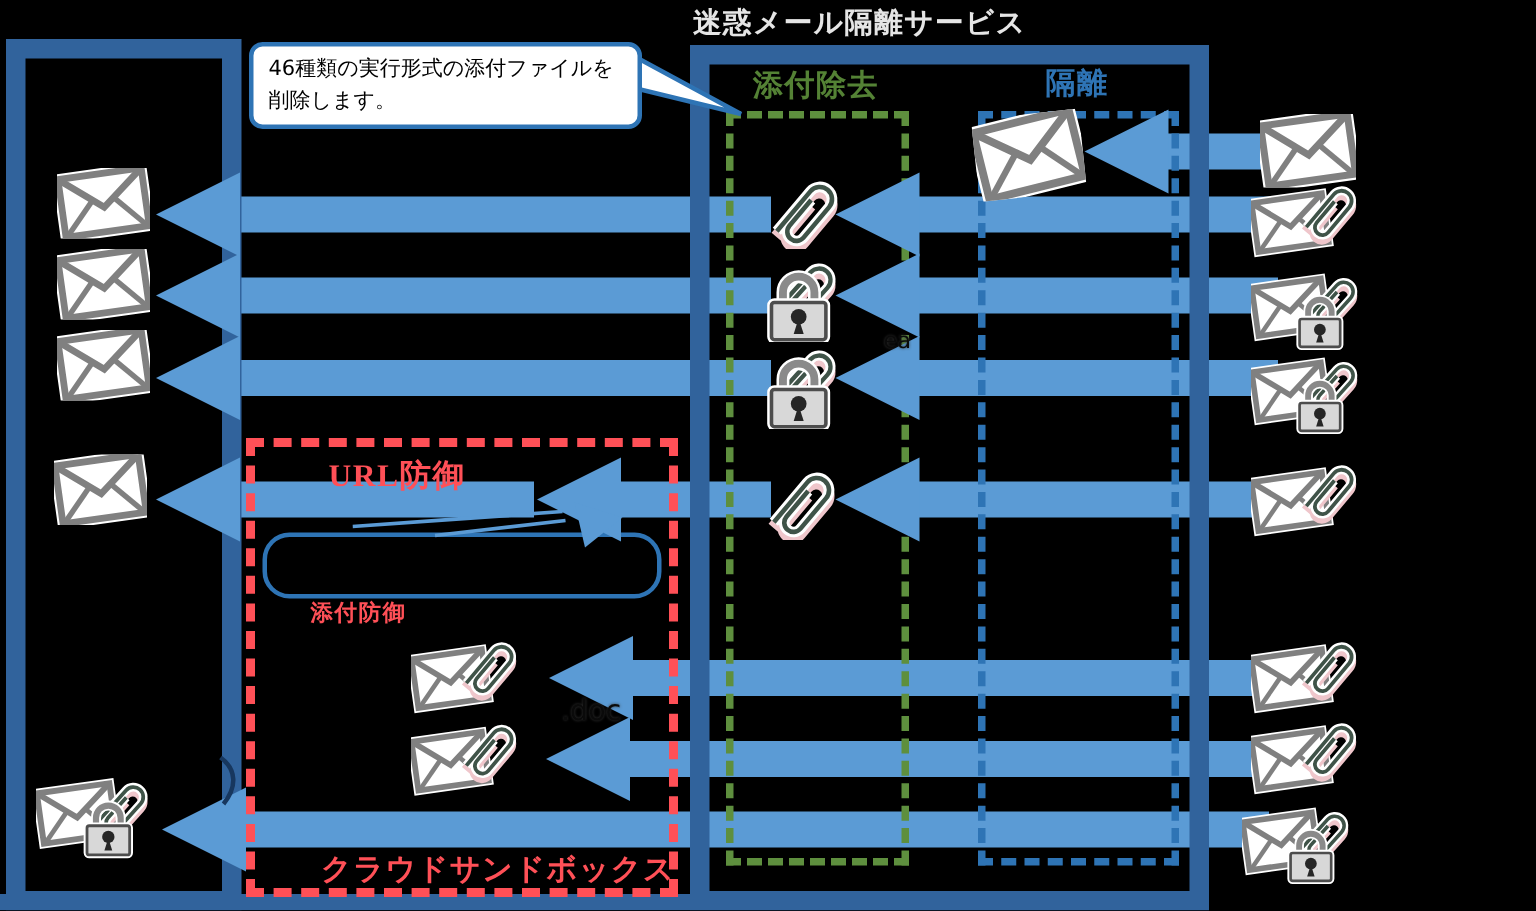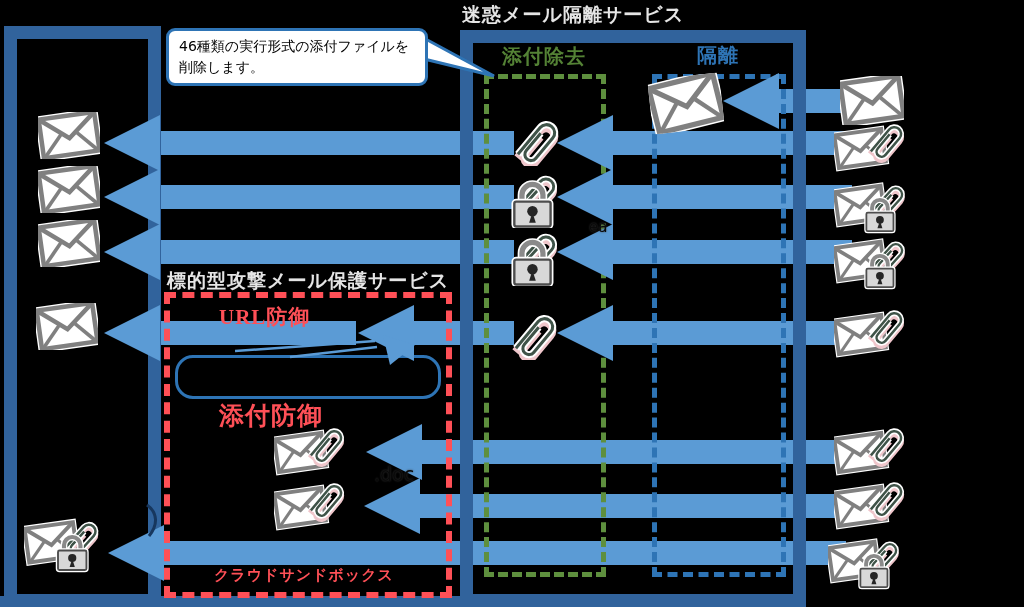--- a/index.html
+++ b/index.html
@@ -381,24 +381,23 @@
  <circle cx="22" cy="32" r="5.5" fill="#262626"></circle>
  <path d="M22 33 L18.5 44 L25.5 44 Z" fill="#262626"></path>
           </g>
         </svg>
       </div>
     </div>
 
   <div class="lbl red-title" style="left:462px;top:2px;font-size:19px;">迷惑メール隔離サービス</div>
   <div class="lbl green-lbl" style="left:502px;top:43px;font-size:20px;">添付除去</div>
   <div class="lbl blue-lbl" style="left:697px;top:42px;font-size:20px;">隔離</div>
-  <div class="lbl red-title" style="left:167px;top:268px;font-size:19px;">標的型攻撃メール保護サービス</div>
   <div class="lbl salmon" style="left:219px;top:303px;font-size:21px;font-family:Liberation Serif, serif;">URL防御</div>
-  <div class="lbl salmon" style="left:219px;top:399px;font-size:25px;">添付防御</div>
-  <div class="lbl salmon" style="left:214px;top:566px;font-size:15px;">クラウドサンドボックス</div>
+  <div class="lbl salmon" style="left:207px;top:399px;font-size:15px;">添付防御</div>
+  <div class="lbl salmon" style="left:214px;top:566px;font-size:20px;">クラウドサンドボックス</div>
 
   <svg class="tail" style="left:414px;top:30px;" width="86" height="54" viewBox="0 0 86 54">
     <polygon points="6,6 80,46 6,28" fill="#ffffff" stroke="#2E74B5" stroke-width="3"></polygon>
   </svg>
   <div class="callout" style="left:166px;top:28px;width:262px;font-size:14px;">
     <span>46種類の実行形式の添付ファイルを削除します。</span>
   </div>
 
   <svg class="tail" style="left:142px;top:503px;" width="26" height="36" viewBox="0 0 26 36">
     <path d="M5 2 C16 10 16 22 7 33" fill="none" stroke="#17375E" stroke-width="3"></path>

